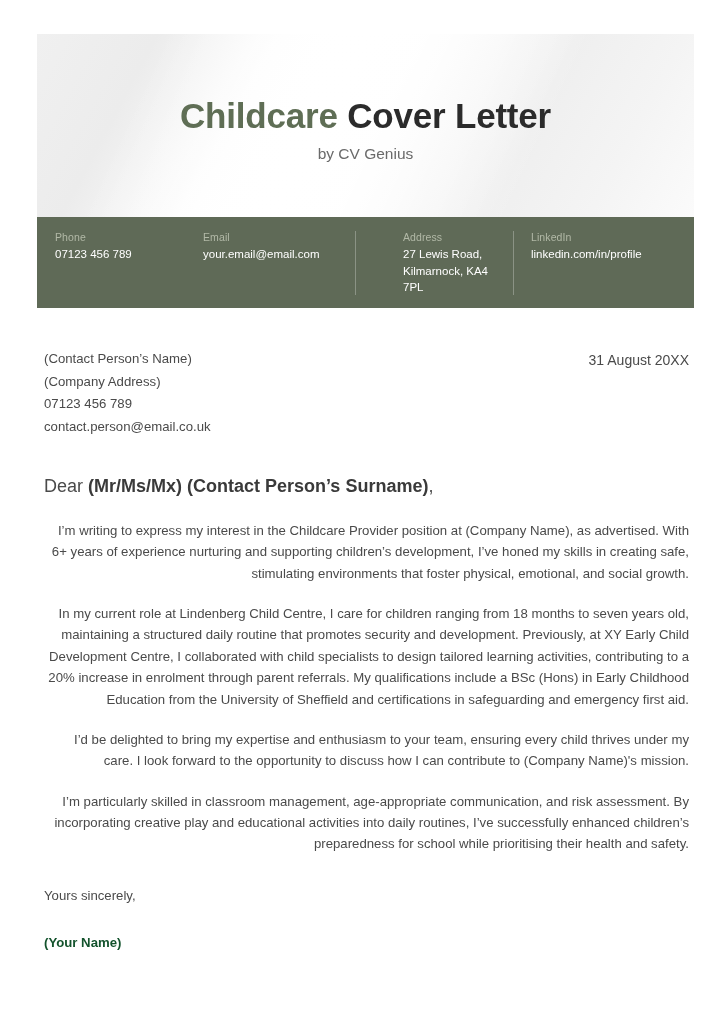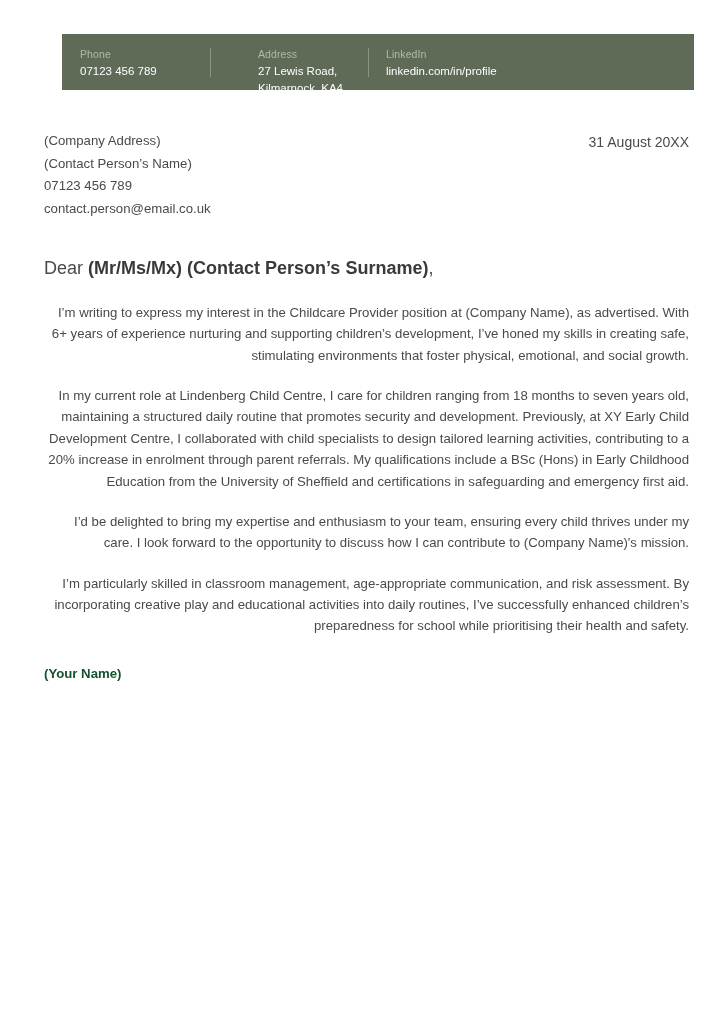--- a/index.html
+++ b/index.html
@@ -75,25 +75,24 @@
     margin: 9px 0 0 0;
     font-size: 15.5px;
     color: #6a6a6a;
     font-weight: normal;
   }
 
   
   .contact-bar {
     display: flex;
     background: #5f6a57;
-    height: 56px;
+    height: 91px;
     box-sizing: border-box;
     padding: 14px 0 0 0;
     color: #ffffff;
-    margin-left: 25px;
   }
   .contact-col {
     box-sizing: border-box;
     padding: 0 14px 0 18px;
     position: relative;
   }
   .contact-col.c-phone   { width: 148px; }
   .contact-col.c-email   { width: 170px; }
   .contact-col.c-address { width: 158px; padding-left: 48px; }
   .contact-col.c-linked  { width: 181px; }
@@ -161,58 +160,69 @@
     margin-top: 26px;
     font-weight: bold;
     color: #14532d;
   }
 </style>
 </head>
 <body>
 
 <div class="page">
 
+  <div class="banner">
+    <div class="banner-inner">
+      <h1 class="doc-title"><span class="accent">Childcare</span> <span>Cover Letter</span></h1>
+      <p class="doc-subtitle">by CV Genius</p>
+    </div>
+  </div>
 
   <div class="contact-bar">
 
     <div class="contact-col c-phone">
       <div class="contact-label">Phone</div>
       <div class="contact-value">07123 456 789</div>
     </div>
 
+    <div class="contact-col c-email">
+      <div class="contact-label">Email</div>
+      <div class="contact-value">your.email@email.com</div>
+    </div>
 
     <div class="contact-col c-address divided">
       <div class="contact-label">Address</div>
       <div class="contact-value">27 Lewis Road,</div>
       <div class="contact-value">Kilmarnock, KA4 7PL</div>
     </div>
 
     <div class="contact-col c-linked divided">
       <div class="contact-label">LinkedIn</div>
       <div class="contact-value">linkedin.com/in/profile</div>
     </div>
 
   </div>
 
   <div class="letter">
 
     <div class="meta-row">
       <div class="recipient-block">
+        <div>(Contact Person’s Name)</div>
         <div>(Company Address)</div>
-        <div>(Contact Person’s Name)</div>
         <div>07123 456 789</div>
         <div>contact.person@email.co.uk</div>
       </div>
       <div class="letter-date">31 August 20XX</div>
     </div>
 
     <div class="salutation"><span>Dear </span><b>(Mr/Ms/Mx) (Contact Person’s Surname)</b><span>,</span></div>
 
     <p class="body-para">I’m writing to express my interest in the Childcare Provider position at (Company Name), as advertised. With 6+ years of experience nurturing and supporting children’s development, I’ve honed my skills in creating safe, stimulating environments that foster physical, emotional, and social growth.</p>
     <p class="body-para">In my current role at Lindenberg Child Centre, I care for children ranging from 18 months to seven years old, maintaining a structured daily routine that promotes security and development. Previously, at XY Early Child Development Centre, I collaborated with child specialists to design tailored learning activities, contributing to a 20% increase in enrolment through parent referrals. My qualifications include a BSc (Hons) in Early Childhood Education from the University of Sheffield and certifications in safeguarding and emergency first aid.</p>
     <p class="body-para">I’d be delighted to bring my expertise and enthusiasm to your team, ensuring every child thrives under my care. I look forward to the opportunity to discuss how I can contribute to (Company Name)'s mission.</p>
     <p class="body-para">I’m particularly skilled in classroom management, age-appropriate communication, and risk assessment. By incorporating creative play and educational activities into daily routines, I’ve successfully enhanced children’s preparedness for school while prioritising their health and safety.</p>
 
+    <div class="closing">Yours sincerely,</div>
     <div class="signature">(Your Name)</div>
 
   </div>
 
 </div>
 
 </body></html>

